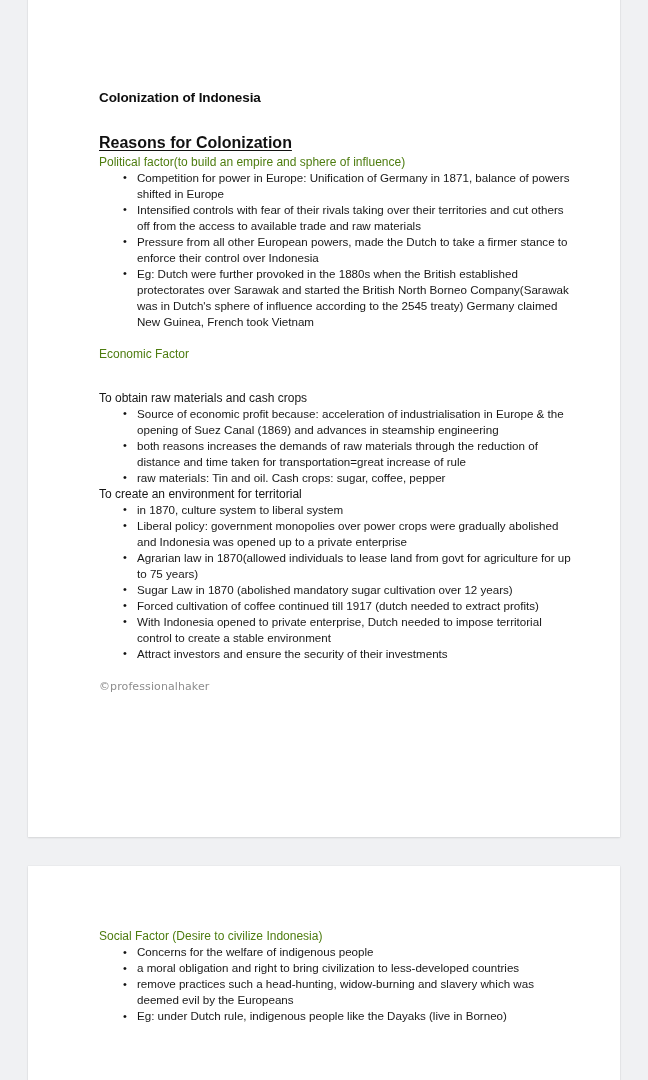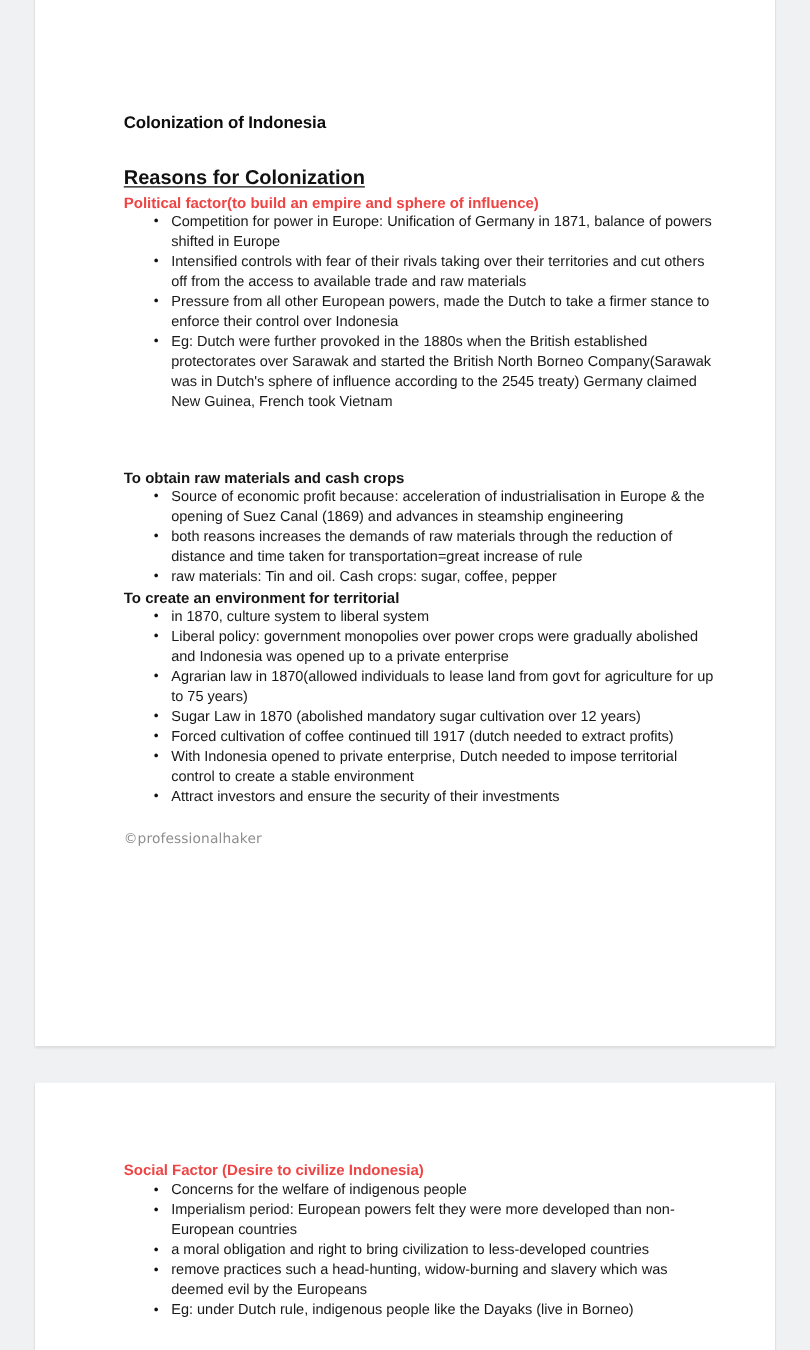--- a/index.html
+++ b/index.html
@@ -52,28 +52,28 @@
     font-size: 16px;
     font-weight: bold;
     color: #111111;
     text-decoration: underline;
     text-underline-offset: 2px;
     margin: 0;
     line-height: 1.34;
   }
   .section-head {
     font-size: 12px;
-    font-weight: bold;
-    color: #ef4444;
+    font-weight: normal;
+    color: #4d7c0f;
     margin: 0;
     line-height: 1.34;
   }
   .lead {
     font-size: 12px;
-    font-weight: bold;
+    font-weight: normal;
     color: #161616;
     margin: 0;
     line-height: 1.34;
   }
   .spacer-line { height: 16px; }
   .spacer-line-sm { height: 12px; }
 
   ul.bullets {
     list-style: none;
     margin: 0;
@@ -123,20 +123,21 @@
 
       <ul class="bullets">
         <li>Competition for power in Europe: Unification of Germany in 1871, balance of powers shifted in Europe</li>
         <li>Intensified controls with fear of their rivals taking over their territories and cut others off from the access to available trade and raw materials</li>
         <li>Pressure from all other European powers, made the Dutch to take a firmer stance to enforce their control over Indonesia</li>
         <li>Eg: Dutch were further provoked in the 1880s when the British established protectorates over Sarawak and started the British North Borneo Company(Sarawak was in Dutch's sphere of influence according to the 2545 treaty)  Germany claimed New Guinea, French took Vietnam</li>
       </ul>
 
       <div class="spacer-line"></div>
 
+      <p class="section-head">Economic Factor</p>
 
       <div class="spacer-line"></div>
       <div class="spacer-line-sm"></div>
 
       <p class="lead">To obtain raw materials and cash crops</p>
 
       <ul class="bullets">
         <li>Source of economic profit because: acceleration of industrialisation in Europe &amp; the opening of Suez Canal (1869) and advances in steamship engineering</li>
         <li>both reasons increases the demands of raw materials through the reduction of distance and time taken for transportation=great increase of rule</li>
         <li>raw materials: Tin and oil. Cash crops: sugar, coffee, pepper</li>
@@ -161,21 +162,20 @@
     </div>
   </div>
 
   <div class="page" id="page-2">
     <div class="page-body">
 
       <p class="section-head">Social Factor (Desire to civilize Indonesia)</p>
 
       <ul class="bullets">
         <li>Concerns for the welfare of indigenous people</li>
-        <li>Imperialism period: European powers felt they were more developed than non-European countries</li>
         <li>a moral obligation and right to bring civilization to less-developed countries</li>
         <li>remove practices such a head-hunting, widow-burning and slavery which was deemed evil by the Europeans</li>
         <li>Eg: under Dutch rule, indigenous people like the Dayaks (live in Borneo)</li>
       </ul>
 
     </div>
   </div>
 
 </div>
 

